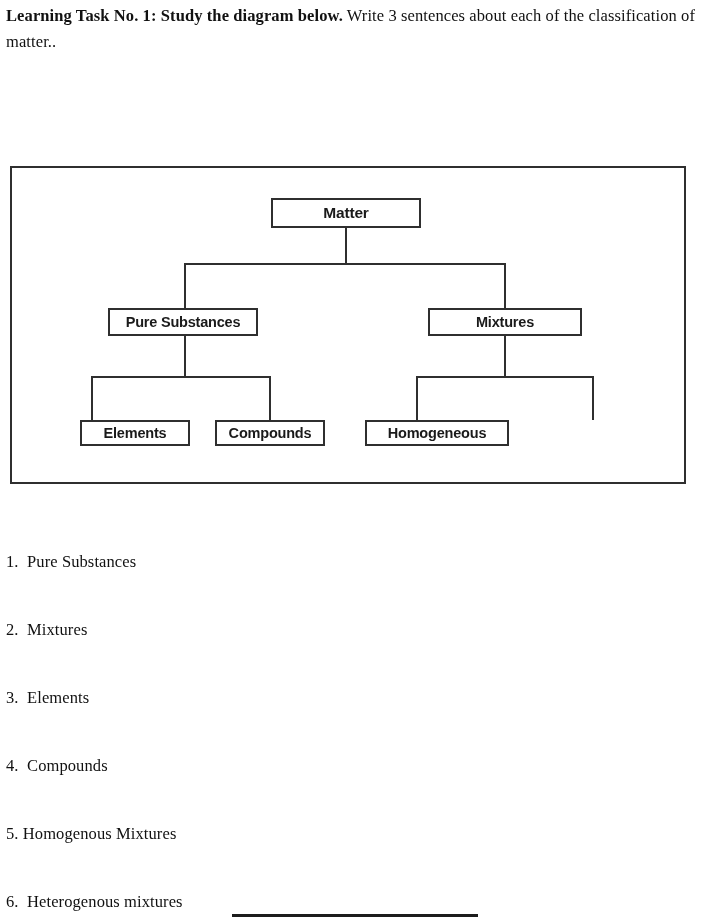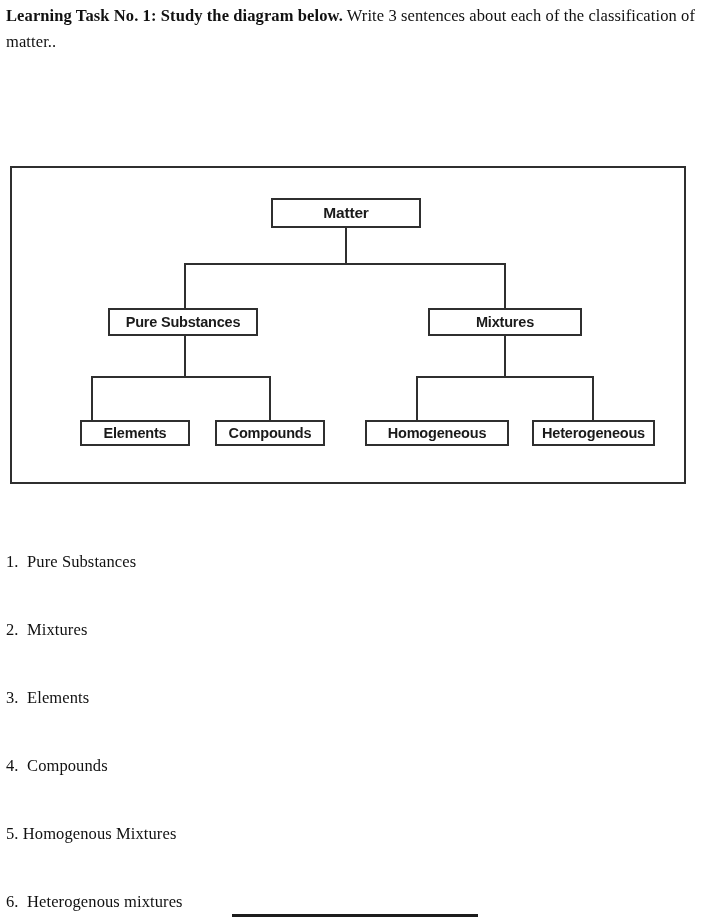--- a/index.html
+++ b/index.html
@@ -125,21 +125,20 @@
   <div class="line h l-right-h"></div>
   <div class="line v l-homo-drop"></div>
   <div class="line v l-hetero-drop"></div>
 
   <div class="node node-matter">Matter</div>
   <div class="node node-pure">Pure Substances</div>
   <div class="node node-mixtures">Mixtures</div>
   <div class="node node-elements">Elements</div>
   <div class="node node-compounds">Compounds</div>
   <div class="node node-homogeneous">Homogeneous</div>
-  <div class="node node-heterogeneous">Heterogeneous</div>
 </div>
 
 <div class="answer-list">
   <div class="list-item li-0">1.  Pure Substances</div>
   <div class="list-item li-1">2.  Mixtures</div>
   <div class="list-item li-2">3.  Elements</div>
   <div class="list-item li-3">4.  Compounds</div>
   <div class="list-item li-4">5. Homogenous Mixtures</div>
   <div class="list-item li-5">6.  Heterogenous mixtures</div>
 </div>

